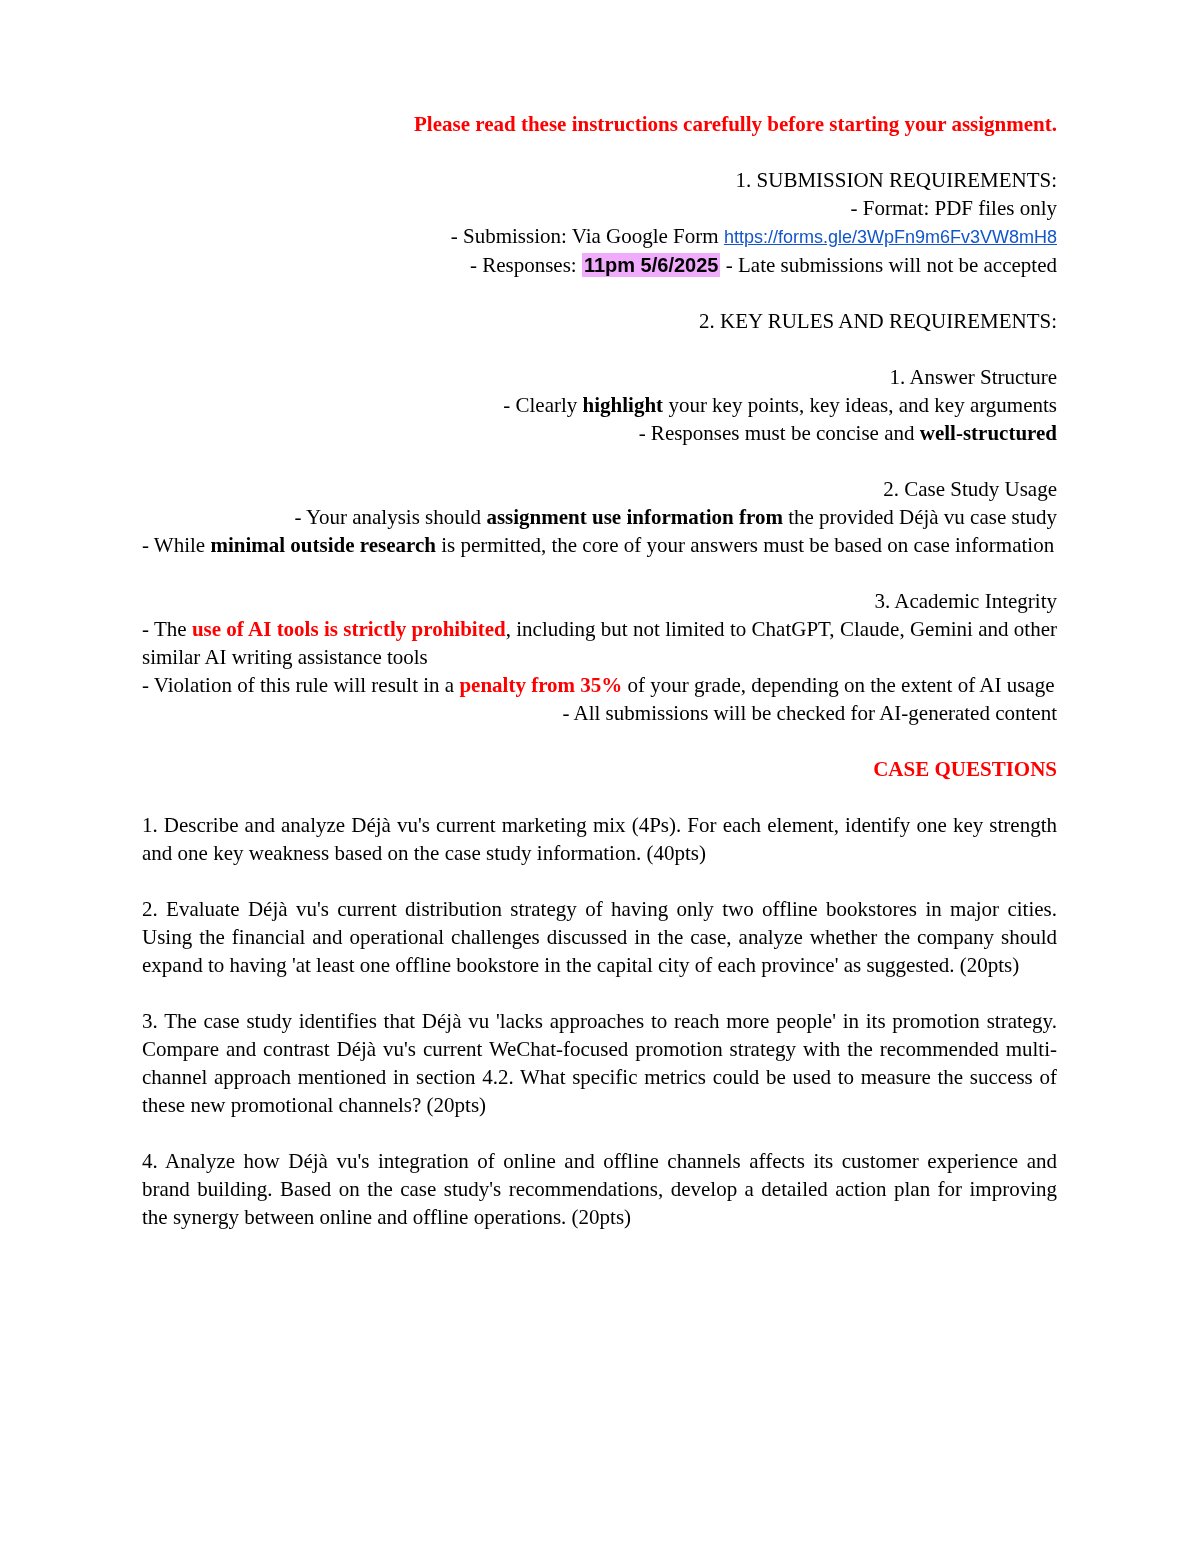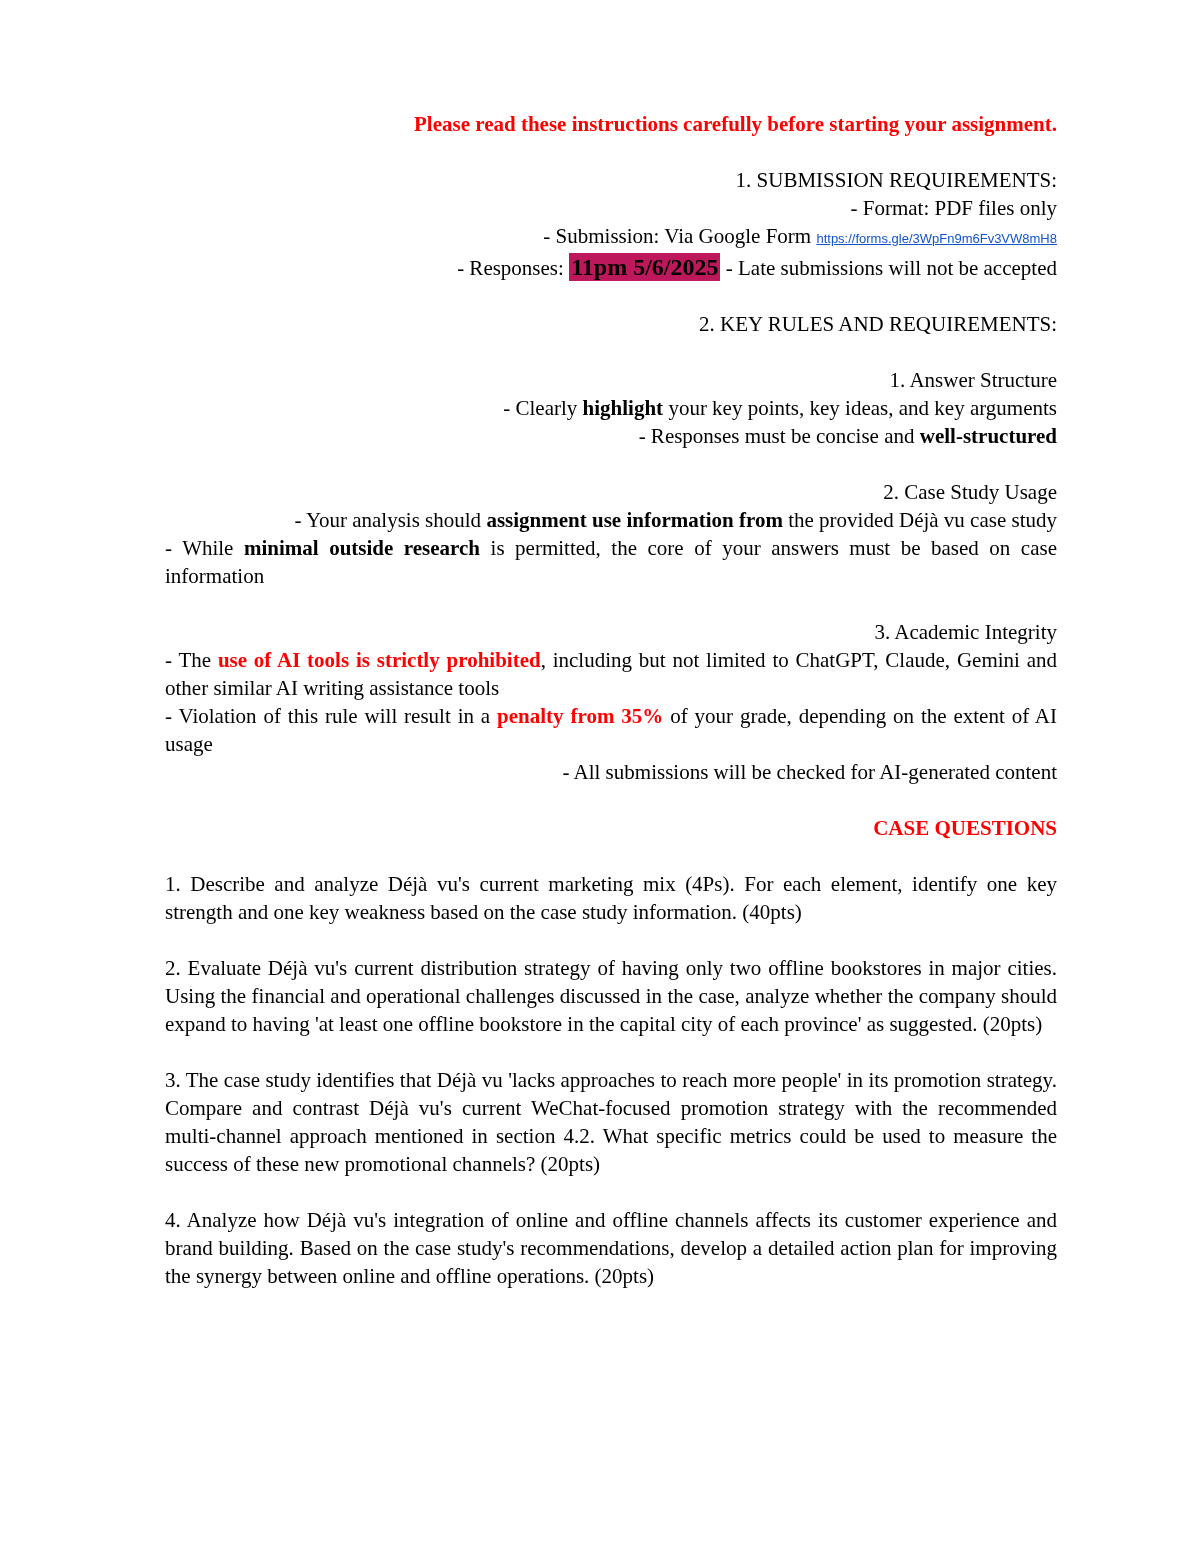--- a/index.html
+++ b/index.html
@@ -24,48 +24,47 @@
     padding: 0;
     font-family: "Liberation Serif", "DejaVu Serif", serif;
     font-size: 21px;
     line-height: 28px;
     color: #000000;
     text-align: right;
     white-space: pre-wrap;
   }
   .para.justify {
     text-align: justify;
-    margin-left: 23px;
   }
   .para.blank {
     min-height: 28px;
   }
   .run.plain { }
   .run.b {
     font-weight: bold;
   }
   .run.rb {
     font-weight: bold;
     color: #ff0000;
   }
   .run.hl {
-    font-family: Liberation Serif, serif;
+    font-family: Liberation Sans, sans-serif;
     font-weight: bold;
-    font-size: 24px;
-    background: #be185d;
+    font-size: 20px;
+    background: #f0abfc;
     padding: 1px 2px;
   }
   .para.heading-red .run,
   .run.red-heading {
     font-weight: bold;
     color: #ff0000;
   }
   a.run.link {
     font-family: "Liberation Sans", "DejaVu Sans", sans-serif;
-    font-size: 13px;
+    font-size: 18px;
     color: #1155cc;
     text-decoration: underline;
     cursor: pointer;
   }
 </style>
 </head>
 <body>
 
 <div class="page">
   <article class="doc">

